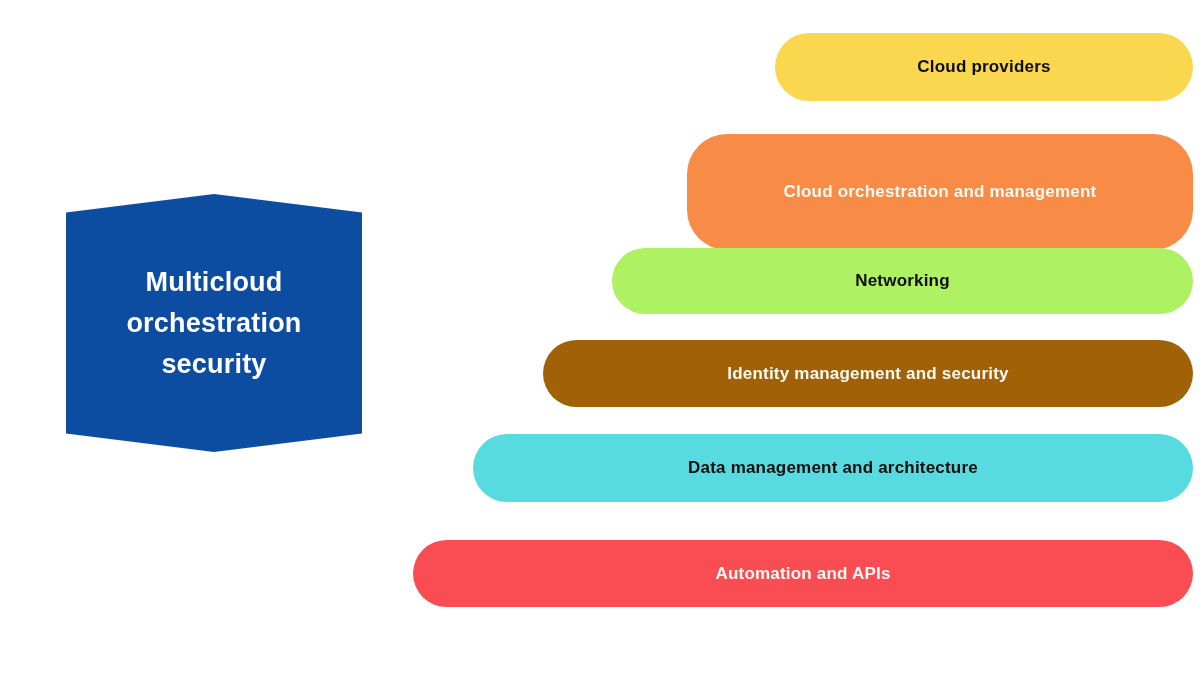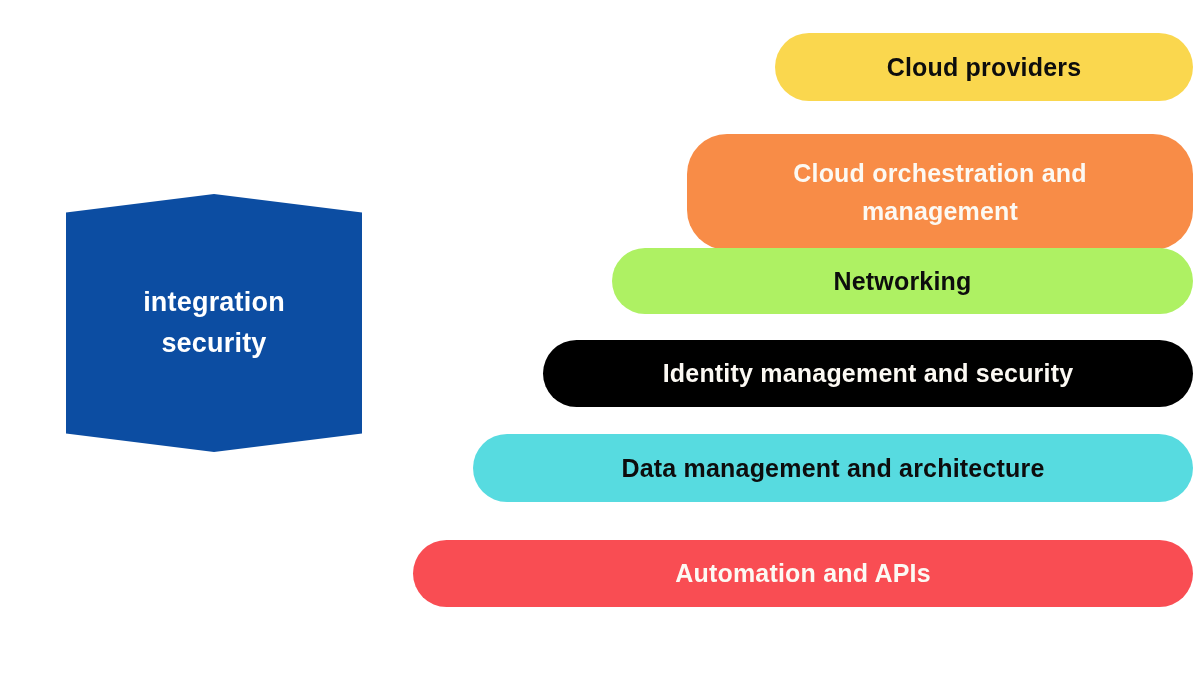--- a/index.html
+++ b/index.html
@@ -39,58 +39,59 @@
   .badge-title .line { display: block; }
 
   
   .pill {
     position: absolute;
     display: flex;
     align-items: center;
     justify-content: center;
     text-align: center;
     font-weight: bold;
-    font-size: 25px;
+    font-size: 17px;
     letter-spacing: 0.2px;
   }
   .pill-label { display: inline-block; }
 
   .pill-1 { left: 775px; top: 33px;  width: 418px; height: 68px; border-radius: 34px; }
   .pill-2 { left: 687px; top: 134px; width: 506px; height: 116px; border-radius: 40px; line-height: 38px; }
   .pill-2 .pill-label { max-width: 420px; }
   .pill-3 { left: 612px; top: 248px; width: 581px; height: 66px; border-radius: 33px; }
   .pill-4 { left: 543px; top: 340px; width: 650px; height: 67px; border-radius: 34px; }
   .pill-5 { left: 473px; top: 434px; width: 720px; height: 68px; border-radius: 34px; }
   .pill-6 { left: 413px; top: 540px; width: 780px; height: 67px; border-radius: 34px; }
 </style>
 </head>
 <body>
 
 <div class="canvas" style="background-color: rgb(255, 255, 255);">
 
   <div class="badge" style="background-color: rgb(12, 77, 162); color: rgb(255, 255, 255);">
     <div class="badge-title">
-      <span class="line">integration</span>
+      <span class="line">Multicloud</span>
+      <span class="line">orchestration</span>
       <span class="line">security</span>
     </div>
   </div>
 
   <div class="pill pill-1" style="background-color: rgb(250, 215, 78); color: rgb(13, 13, 13);">
     <span class="pill-label">Cloud providers</span>
   </div>
 
   <div class="pill pill-2" style="background-color: rgb(248, 140, 71); color: rgb(252, 249, 243);">
     <span class="pill-label">Cloud orchestration and management</span>
   </div>
 
   <div class="pill pill-3" style="background-color: rgb(174, 241, 99); color: rgb(13, 13, 13); align-items: center;">
     <span class="pill-label">Networking</span>
   </div>
 
-  <div class="pill pill-4" style="background-color: #000000; color: rgb(252, 249, 243);">
+  <div class="pill pill-4" style="background-color: #a16207; color: rgb(252, 249, 243);">
     <span class="pill-label">Identity management and security</span>
   </div>
 
   <div class="pill pill-5" style="background-color: rgb(87, 219, 224); color: rgb(13, 13, 13);">
     <span class="pill-label">Data management and architecture</span>
   </div>
 
   <div class="pill pill-6" style="background-color: rgb(249, 77, 83); color: rgb(252, 249, 243);">
     <span class="pill-label">Automation and APIs</span>
   </div>

